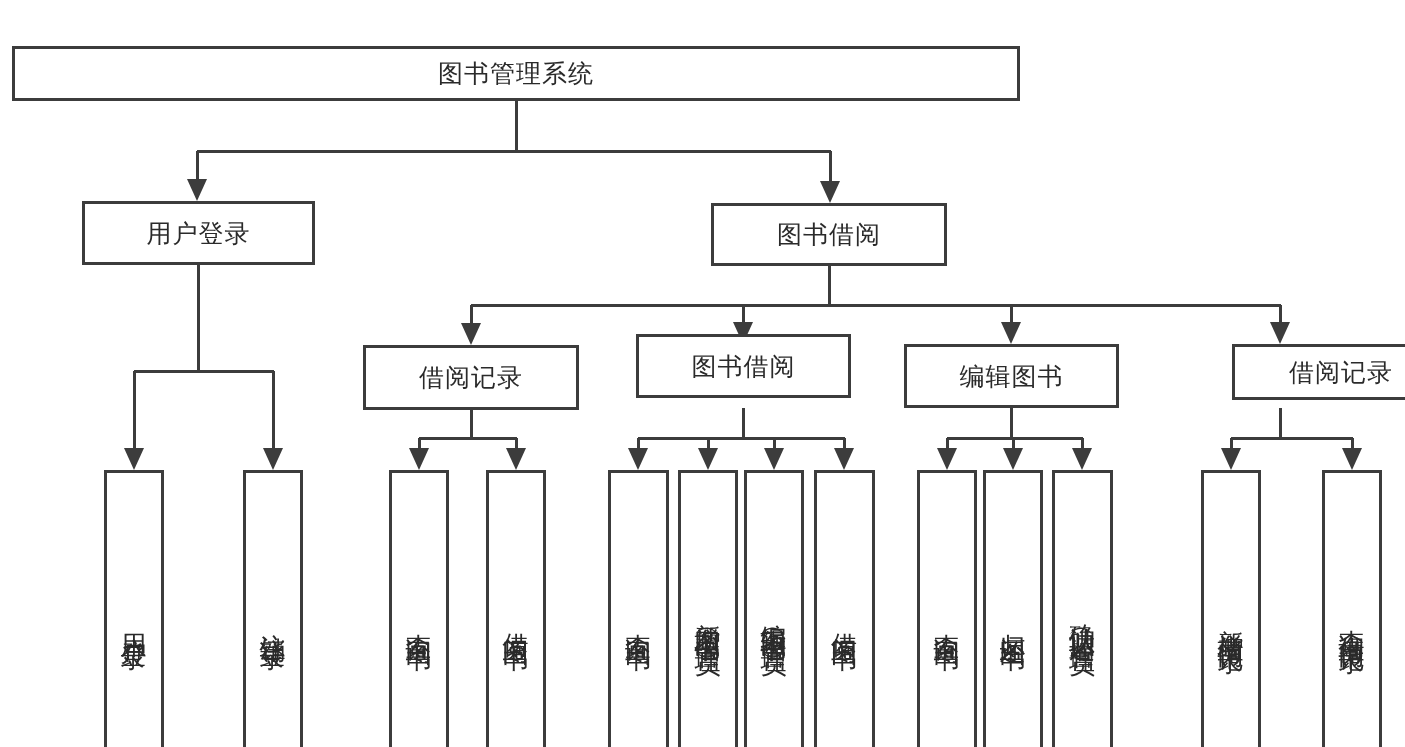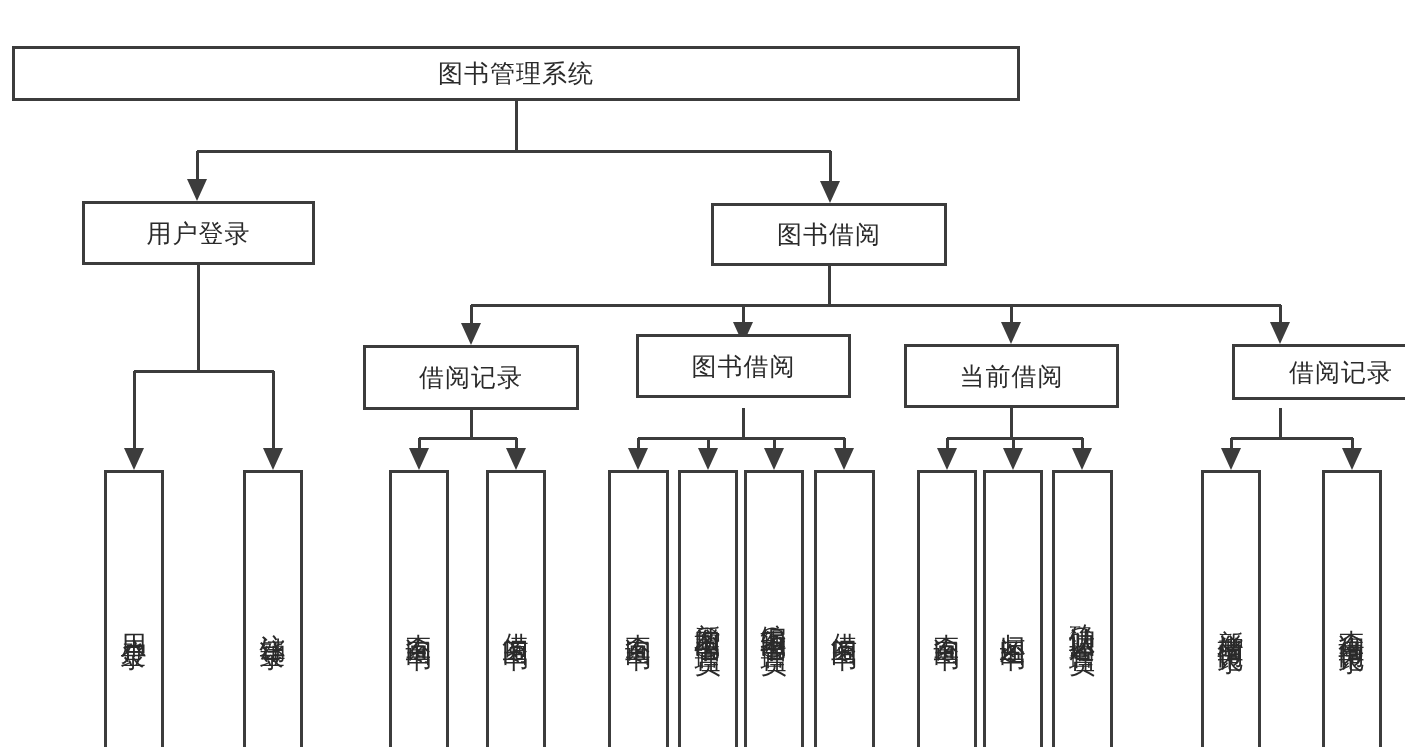--- a/index.html
+++ b/index.html
@@ -51,21 +51,21 @@
     <span>图书借阅</span>
   </div>
 
   <div class="box hbox" style="left:363px;top:312px;width:216px;height:65px">
     <span>借阅记录</span>
   </div>
   <div class="box hbox" style="left:636px;top:301px;width:215px;height:64px">
     <span>图书借阅</span>
   </div>
   <div class="box hbox" style="left:904px;top:311px;width:215px;height:64px">
-    <span>当前借阅</span>
+    <span>编辑图书</span>
   </div>
   <div class="box hbox" style="left:1232px;top:311px;width:218px;height:56px">
     <span>借阅记录</span>
   </div>
 
   <div class="box leaf" style="left:104px;top:437px;width:60px;height:297px">
     <span>用户登录</span>
   </div>
   <div class="box leaf" style="left:243px;top:437px;width:60px;height:297px">
     <span>注销登录</span>

